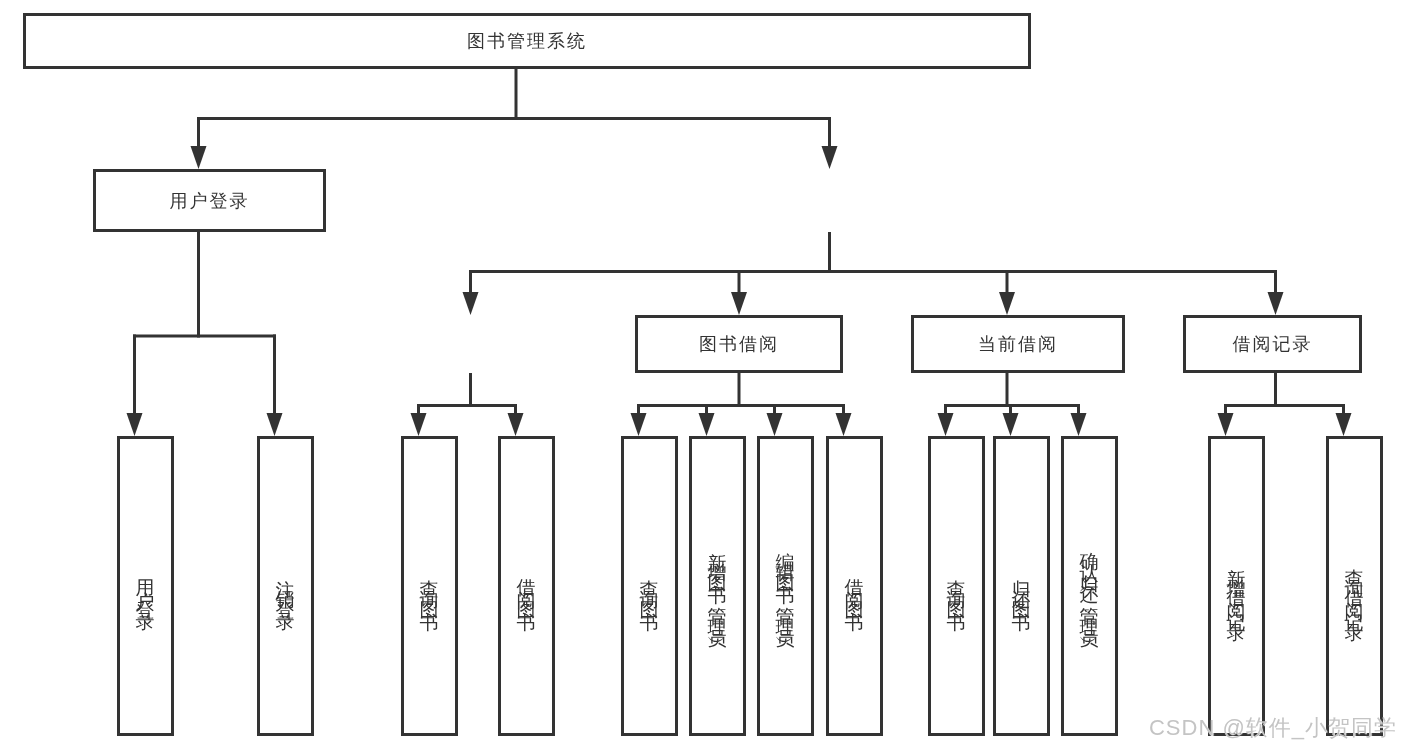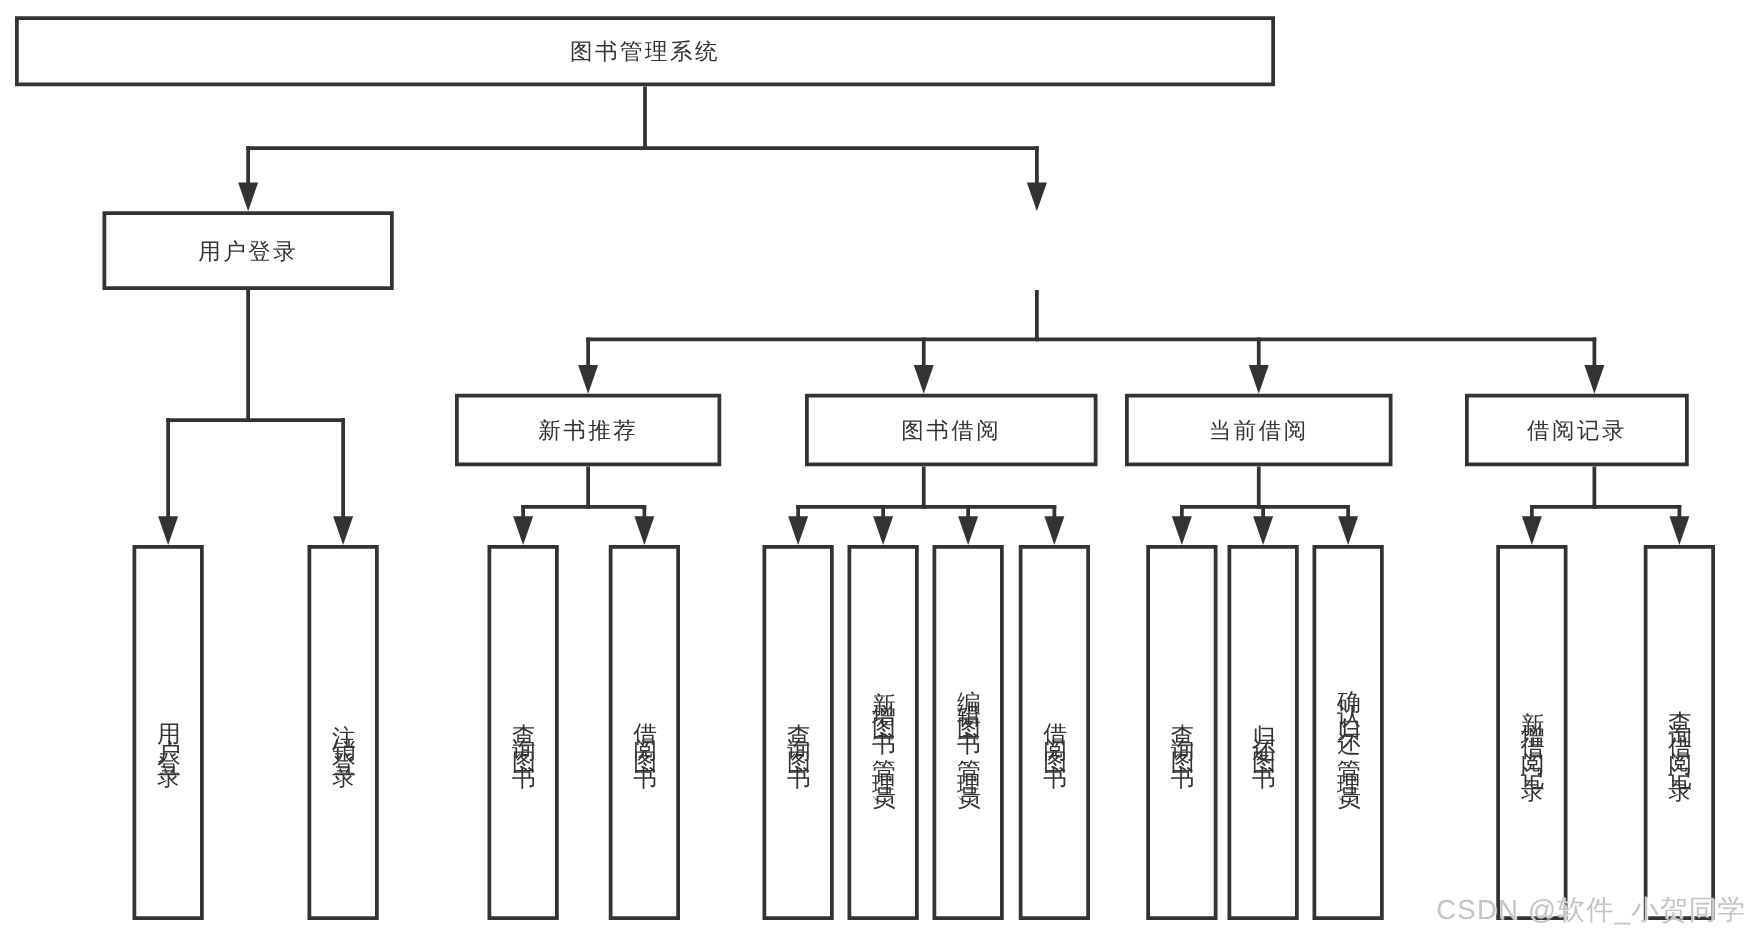--- a/index.html
+++ b/index.html
@@ -19,20 +19,21 @@
   #wires{position:absolute;left:0;top:0;width:1405px;height:747px;}
   .cline{stroke:var(--line-color);stroke-width:3;fill:none;}
   .ahead{fill:var(--line-color);stroke:none;}
   .box{
     position:absolute;
     box-sizing:border-box;
     background:var(--box-fill);
     border:3px solid var(--line-color);
     display:flex;align-items:center;justify-content:center;
     color:var(--text-color);
+    margin-left:11px;
   }
   .box.h{
     font-size:18px;
     letter-spacing:2px;
     white-space:nowrap;
   }
   .box.v{
     width:57px;height:300px;top:436px;
     writing-mode:vertical-rl;
     font-size:19px;
@@ -114,22 +115,21 @@
     <line class="cline" x1="1225.5" y1="404" x2="1225.5" y2="415"></line>
     <line class="cline" x1="1343.5" y1="404" x2="1343.5" y2="415"></line>
     <path class="ahead" d="M1217.5 413 L1233.5 413 L1225.5 436 Z"></path>
     <path class="ahead" d="M1335.5 413 L1351.5 413 L1343.5 436 Z"></path>
   </svg>
 
   <div class="box h" style="left:12px;top:13px;width:1008px;height:56px">图书管理系统</div>
 
   <div class="box h" style="left:82px;top:169px;width:233px;height:63px">用户登录</div>
 
-  <div class="box h" style="left:364px;top:315px;width:213px;height:58px">新书推荐</div>
-  <div class="box h" style="left:644px;top:315px;width:234px;height:58px">图书借阅</div>
+  <div class="box h" style="left:624px;top:315px;width:208px;height:58px">图书借阅</div>
   <div class="box h" style="left:900px;top:315px;width:214px;height:58px">当前借阅</div>
   <div class="box h" style="left:1172px;top:315px;width:179px;height:58px">借阅记录</div>
 
   <div class="box v" style="left:106px">用户登录</div>
   <div class="box v" style="left:246px">注销登录</div>
 
   <div class="box v" style="left:390px">查询图书</div>
   <div class="box v" style="left:487px">借阅图书</div>
 
   <div class="box v" style="left:610px">查询图书</div>

